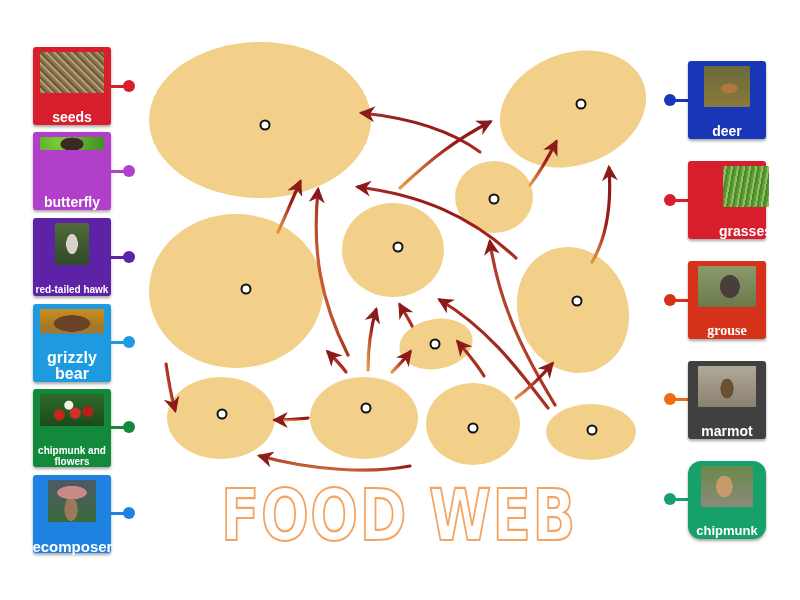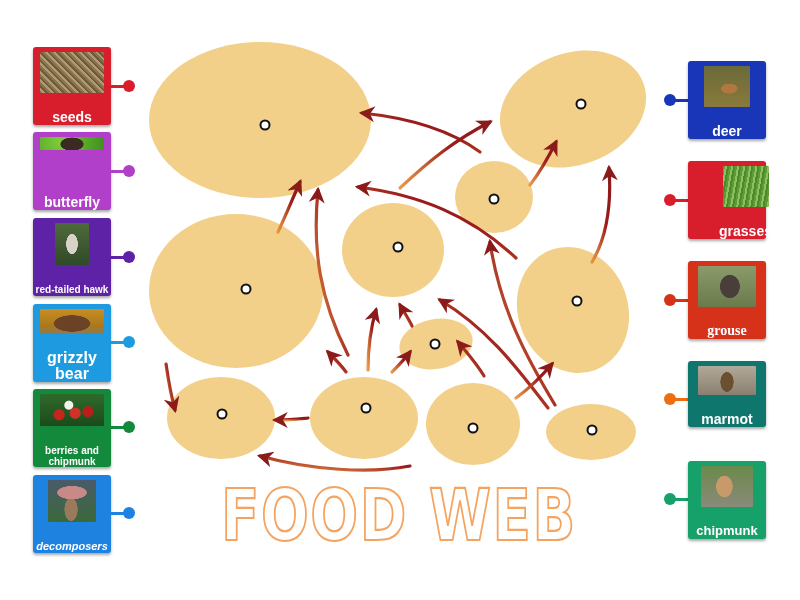--- a/index.html
+++ b/index.html
@@ -115,29 +115,29 @@
     <div class="label-card" style="left:33px;top:304px;height:78px;background:#1e9be0;">
       <div class="pic" style="background:radial-gradient(ellipse 22px 10px at 50% 58%,#6b4226 0 80%,transparent 85%),linear-gradient(#c98d22,#a8781e 70%,#8a7a5a);"></div>
       <div class="txt" style="font-size:16px;">grizzly bear</div>
     </div>
     <div class="connector" style="left:111px;top:341px;width:18px;background:#1e9be0;">
         <span class="dot" style="right:-6px;background:#1e9be0;"></span>
       </div>
 
     <div class="label-card" style="left:33px;top:389px;height:78px;background:#138a3b;">
       <div class="pic" style="background:radial-gradient(circle at 30% 65%,#c4261e 0 5px,transparent 6px),radial-gradient(circle at 55% 60%,#d3302a 0 5px,transparent 6px),radial-gradient(circle at 75% 55%,#b81f1a 0 5px,transparent 6px),radial-gradient(circle at 45% 35%,#f3f3ea 0 4px,transparent 5px),linear-gradient(#2e6a2a,#1d4a1c);"></div>
-      <div class="txt small">berries and chipmunk</div>
+      <div class="txt small">chipmunk and flowers</div>
     </div>
     <div class="connector" style="left:111px;top:426px;width:18px;background:#138a3b;">
         <span class="dot" style="right:-6px;background:#138a3b;"></span>
       </div>
 
     <div class="label-card" style="left:33px;top:475px;height:78px;background:#1e82e0;">
       <div class="pic" style="width:48px;background:radial-gradient(ellipse 18px 8px at 50% 30%,#c78a86 0 80%,transparent 85%),radial-gradient(ellipse 8px 14px at 48% 70%,#9a7a5a 0 80%,transparent 85%),linear-gradient(#4a5a6a,#3a6a3a);"></div>
-      <div class="txt small" style="font-size:11px;font-style:italic;">decomposers</div>
+      <div class="txt small" style="font-size:15px;">decomposers</div>
     </div>
     <div class="connector" style="left:111px;top:512px;width:18px;background:#1e82e0;">
         <span class="dot" style="right:-6px;background:#1e82e0;"></span>
       </div>
   </div>
 
   <div>
 
     <div class="connector" style="left:670px;top:99px;width:18px;background:#1936b8;">
         <span class="dot" style="left:-6px;background:#1936b8;"></span>
@@ -159,27 +159,27 @@
         <span class="dot" style="left:-6px;background:#d6321a;"></span>
       </div>
     <div class="label-card" style="left:688px;top:261px;height:78px;background:#d6321a;font-family:Liberation Serif, serif;">
       <div class="pic" style="width:58px;background:radial-gradient(ellipse 12px 14px at 55% 50%,#4a3e3a 0 80%,transparent 85%),linear-gradient(#8a9a6a,#6a7a4a);"></div>
       <div class="txt">grouse</div>
     </div>
 
     <div class="connector" style="left:670px;top:398px;width:18px;background:#ee6d12;">
         <span class="dot" style="left:-6px;background:#ee6d12;"></span>
       </div>
-    <div class="label-card" style="left:688px;top:361px;height:66px;background:#0f766e;">
+    <div class="label-card" style="left:688px;top:361px;height:78px;background:#404040;">
       <div class="pic" style="width:58px;background:radial-gradient(ellipse 8px 12px at 50% 55%,#6a5030 0 80%,transparent 85%),linear-gradient(#b0a898,#8a8070);"></div>
       <div class="txt">marmot</div>
     </div>
 
     <div class="connector" style="left:670px;top:498px;width:18px;background:#16a06a;">
         <span class="dot" style="left:-6px;background:#16a06a;"></span>
       </div>
-    <div class="label-card" style="left:688px;top:461px;height:78px;background:#16a06a;">
+    <div class="label-card" style="left:688px;top:461px;height:78px;background:#16a06a;border-radius:13px;">
       <div class="pic" style="width:52px;background:radial-gradient(ellipse 10px 13px at 45% 50%,#c89a6a 0 80%,transparent 85%),linear-gradient(#6a8a4a,#8a8a7a);"></div>
       <div class="txt" style="font-size:13px;">chipmunk</div>
     </div>
   </div>
 
 </div>
 
 </body></html>

